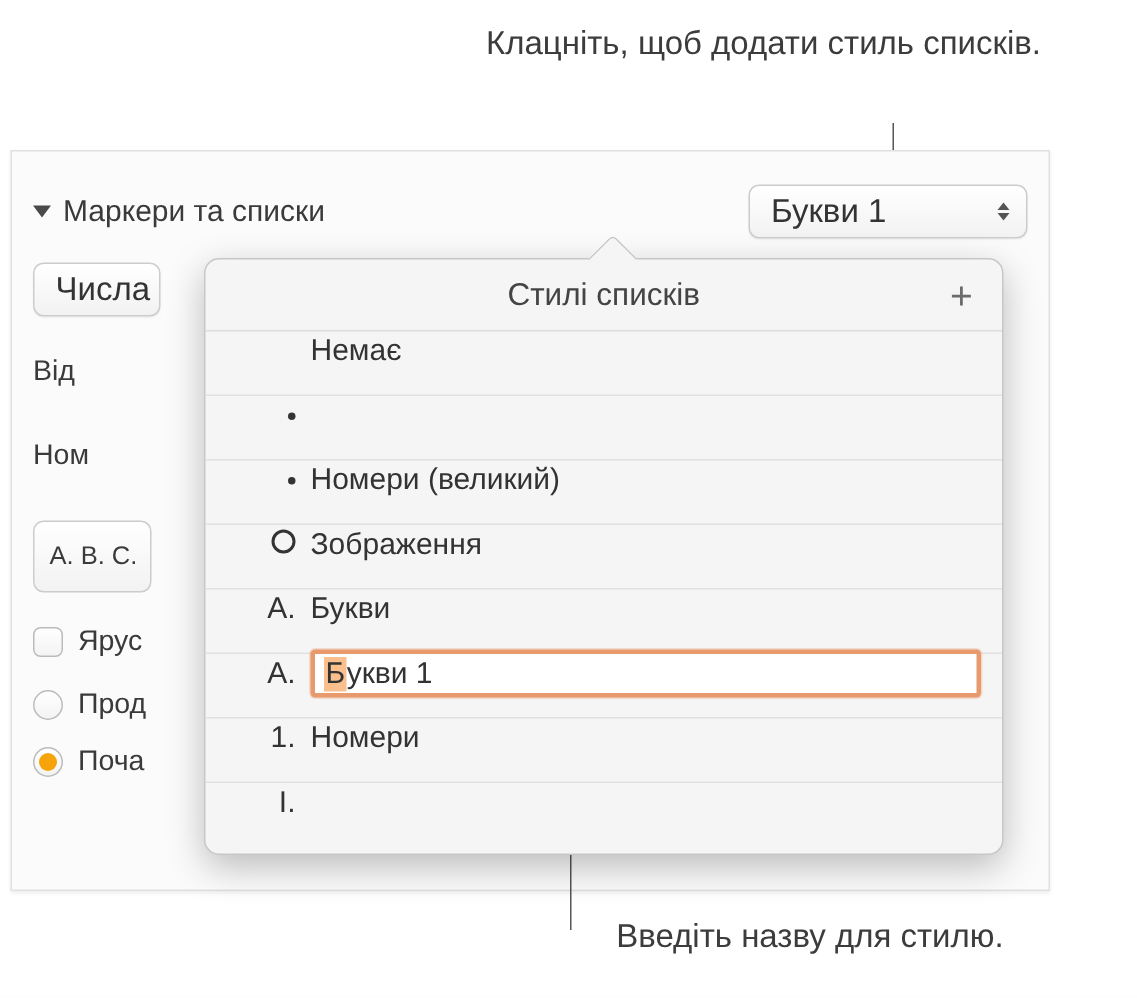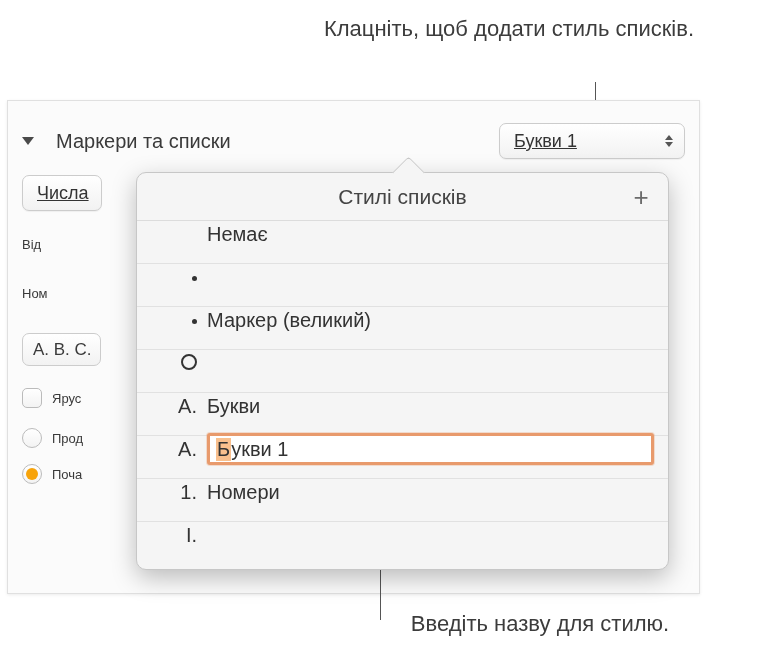--- a/index.html
+++ b/index.html
@@ -56,21 +56,21 @@
       height: 494px;
       background: #fbfbfb;
       border: 1px solid #e0e0e0;
       box-shadow: 0 1px 3px rgba(0,0,0,0.08);
       overflow: hidden;
     }
 
     .section-header {
       display: flex;
       align-items: center;
-      gap: 22px;
+      gap: 8px;
       padding: 22px 14px 10px 14px;
     }
     .disclosure {
       width: 0; height: 0;
       border-left: 6px solid transparent;
       border-right: 6px solid transparent;
       border-top: 8px solid #4a4a4a;
     }
     .section-title {
       font-size: 20px;
@@ -84,23 +84,22 @@
       background: linear-gradient(#fff, #f2f2f2);
       border: 1px solid #ccc;
       border-radius: 7px;
       height: 36px;
       padding: 0 6px 0 14px;
       min-width: 170px;
       box-shadow: 0 1px 1px rgba(0,0,0,0.05);
     }
     .popup-btn .label {
       flex: 1;
-      font-size: 18px;
+      font-size: 22px;
       color: #333;
-      text-decoration: underline;
     }
     .popup-arrows {
       display: flex;
       flex-direction: column;
       align-items: center;
       width: 18px;
       gap: 2px;
     }
     .arrow-up {
       width: 0; height: 0;
@@ -115,21 +114,21 @@
       border-top: 5px solid #555;
     }
 
     .row {
       display: flex;
       align-items: center;
       padding: 6px 14px;
       gap: 10px;
     }
     .row .label-text {
-      font-size: 13px;
+      font-size: 19px;
       color: #3a3a3a;
     }
 
     .checkbox {
       width: 20px; height: 20px;
       border: 1px solid #bbb;
       border-radius: 5px;
       background: linear-gradient(#fff,#f3f3f3);
       flex-shrink: 0;
     }
@@ -148,21 +147,21 @@
       border-radius: 50%;
       background: #f7a30a;
     }
 
     .small-popup {
       display: inline-flex;
       align-items: center;
       background: linear-gradient(#fff, #f2f2f2);
       border: 1px solid #ccc;
       border-radius: 7px;
-      height: 33px;
+      height: 48px;
       padding: 0 8px 0 10px;
     }
 
     
     .popover {
       position: absolute;
       top: 172px;
       left: 112px;
       width: 533px;
       background: #f5f5f5;
@@ -340,24 +339,25 @@
   <div class="list-body" id="styles-list">
       <div class="style-row">
         <span class="style-marker"></span>
         <span class="style-name">Немає</span>
       </div>
       <div class="style-row">
         <span class="style-marker"><span class="marker-dot"></span></span>
       </div>
       <div class="style-row">
         <span class="style-marker"><span class="marker-dot"></span></span>
-        <span class="style-name">Маркер (великий)</span>
+        <span class="style-name">Номери (великий)</span>
       </div>
       <div class="style-row">
         <span class="style-marker"><span class="image-marker"></span></span>
+        <span class="style-name">Зображення</span>
       </div>
       <div class="style-row">
         <span class="style-marker">А.</span>
         <span class="style-name">Букви</span>
       </div>
       <div class="style-row">
         <span class="style-marker">A.</span>
         <div class="edit-field">
           <span class="sel">Б</span>
           <span>укви 1</span>

